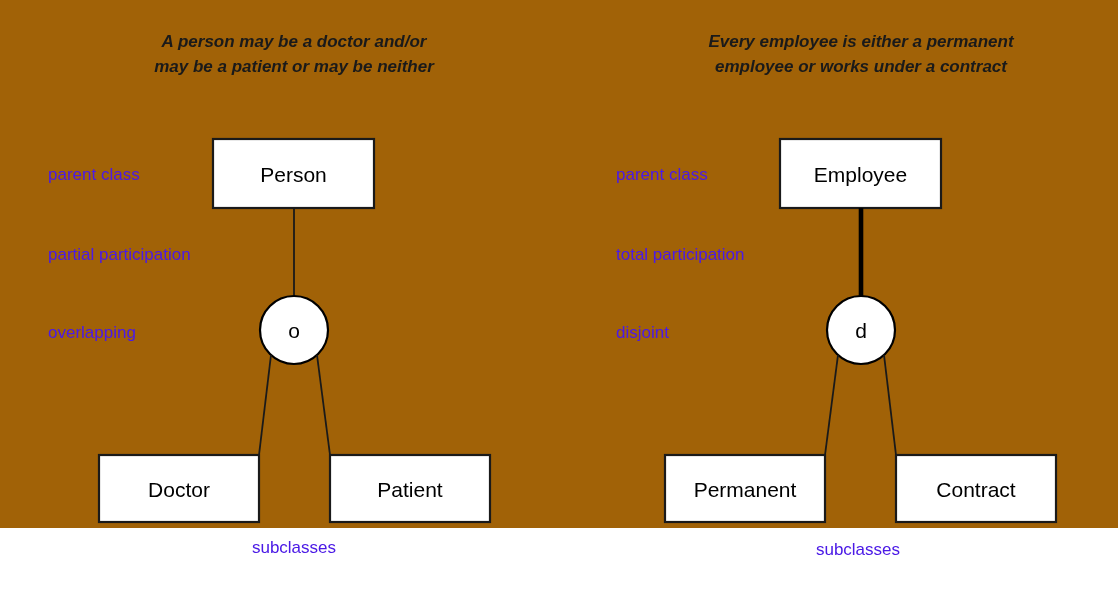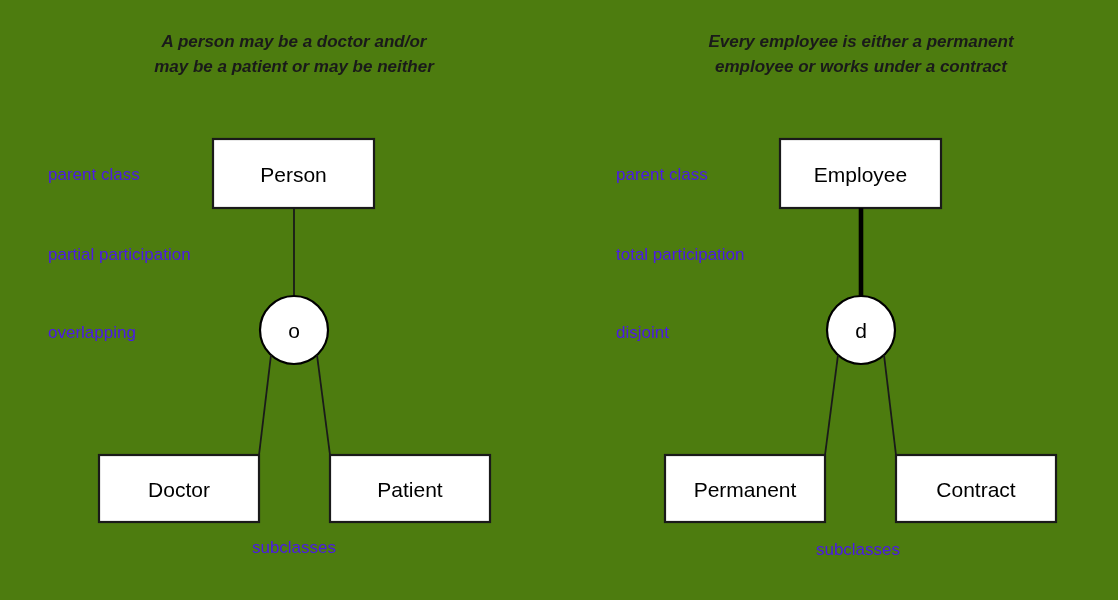--- a/index.html
+++ b/index.html
@@ -10,22 +10,22 @@
   }
   body {
     width: 1118px;
     height: 600px;
     font-family: "Liberation Sans", sans-serif;
     overflow: hidden;
   }
   #canvas {
     position: relative;
     width: 1118px;
-    height: 600px;
-    background: #4d7c0f;
+    height: 528px;
+    background: #a16207;
   }
   svg.diagram {
     position: absolute;
     left: 0;
     top: 0;
     width: 1118px;
     height: 600px;
   }
   text.caption {
     font-family: "Liberation Sans", sans-serif;

